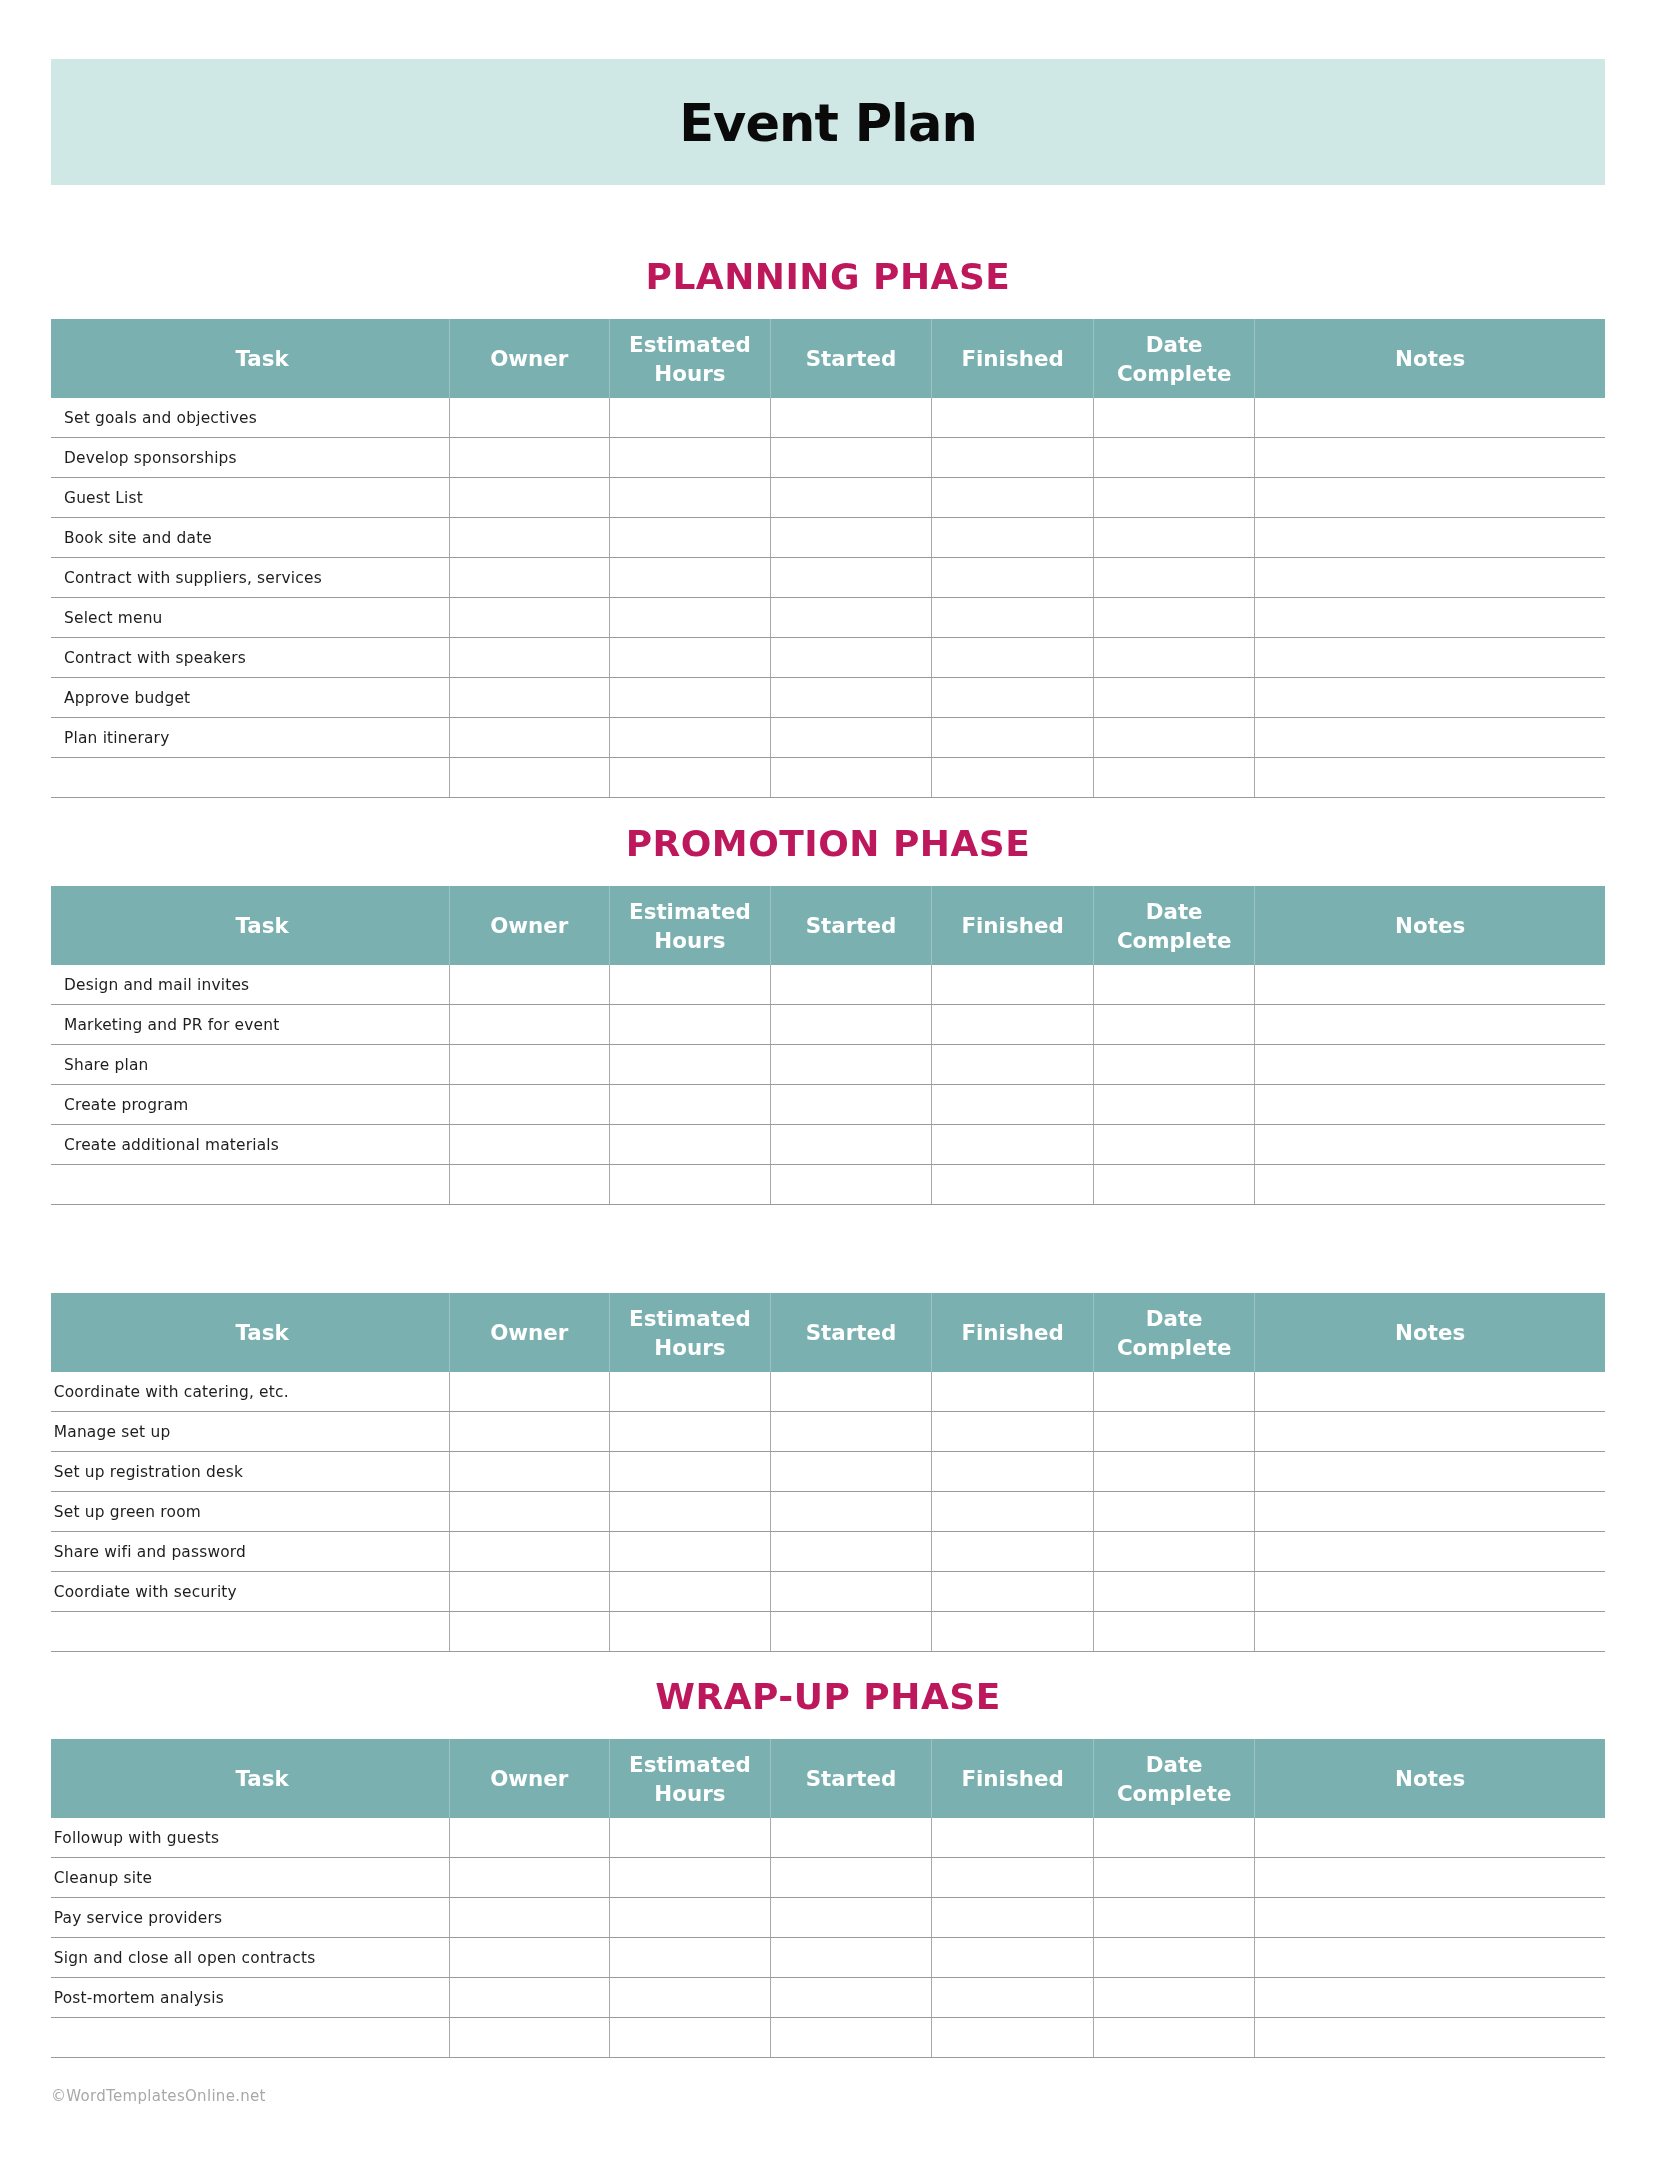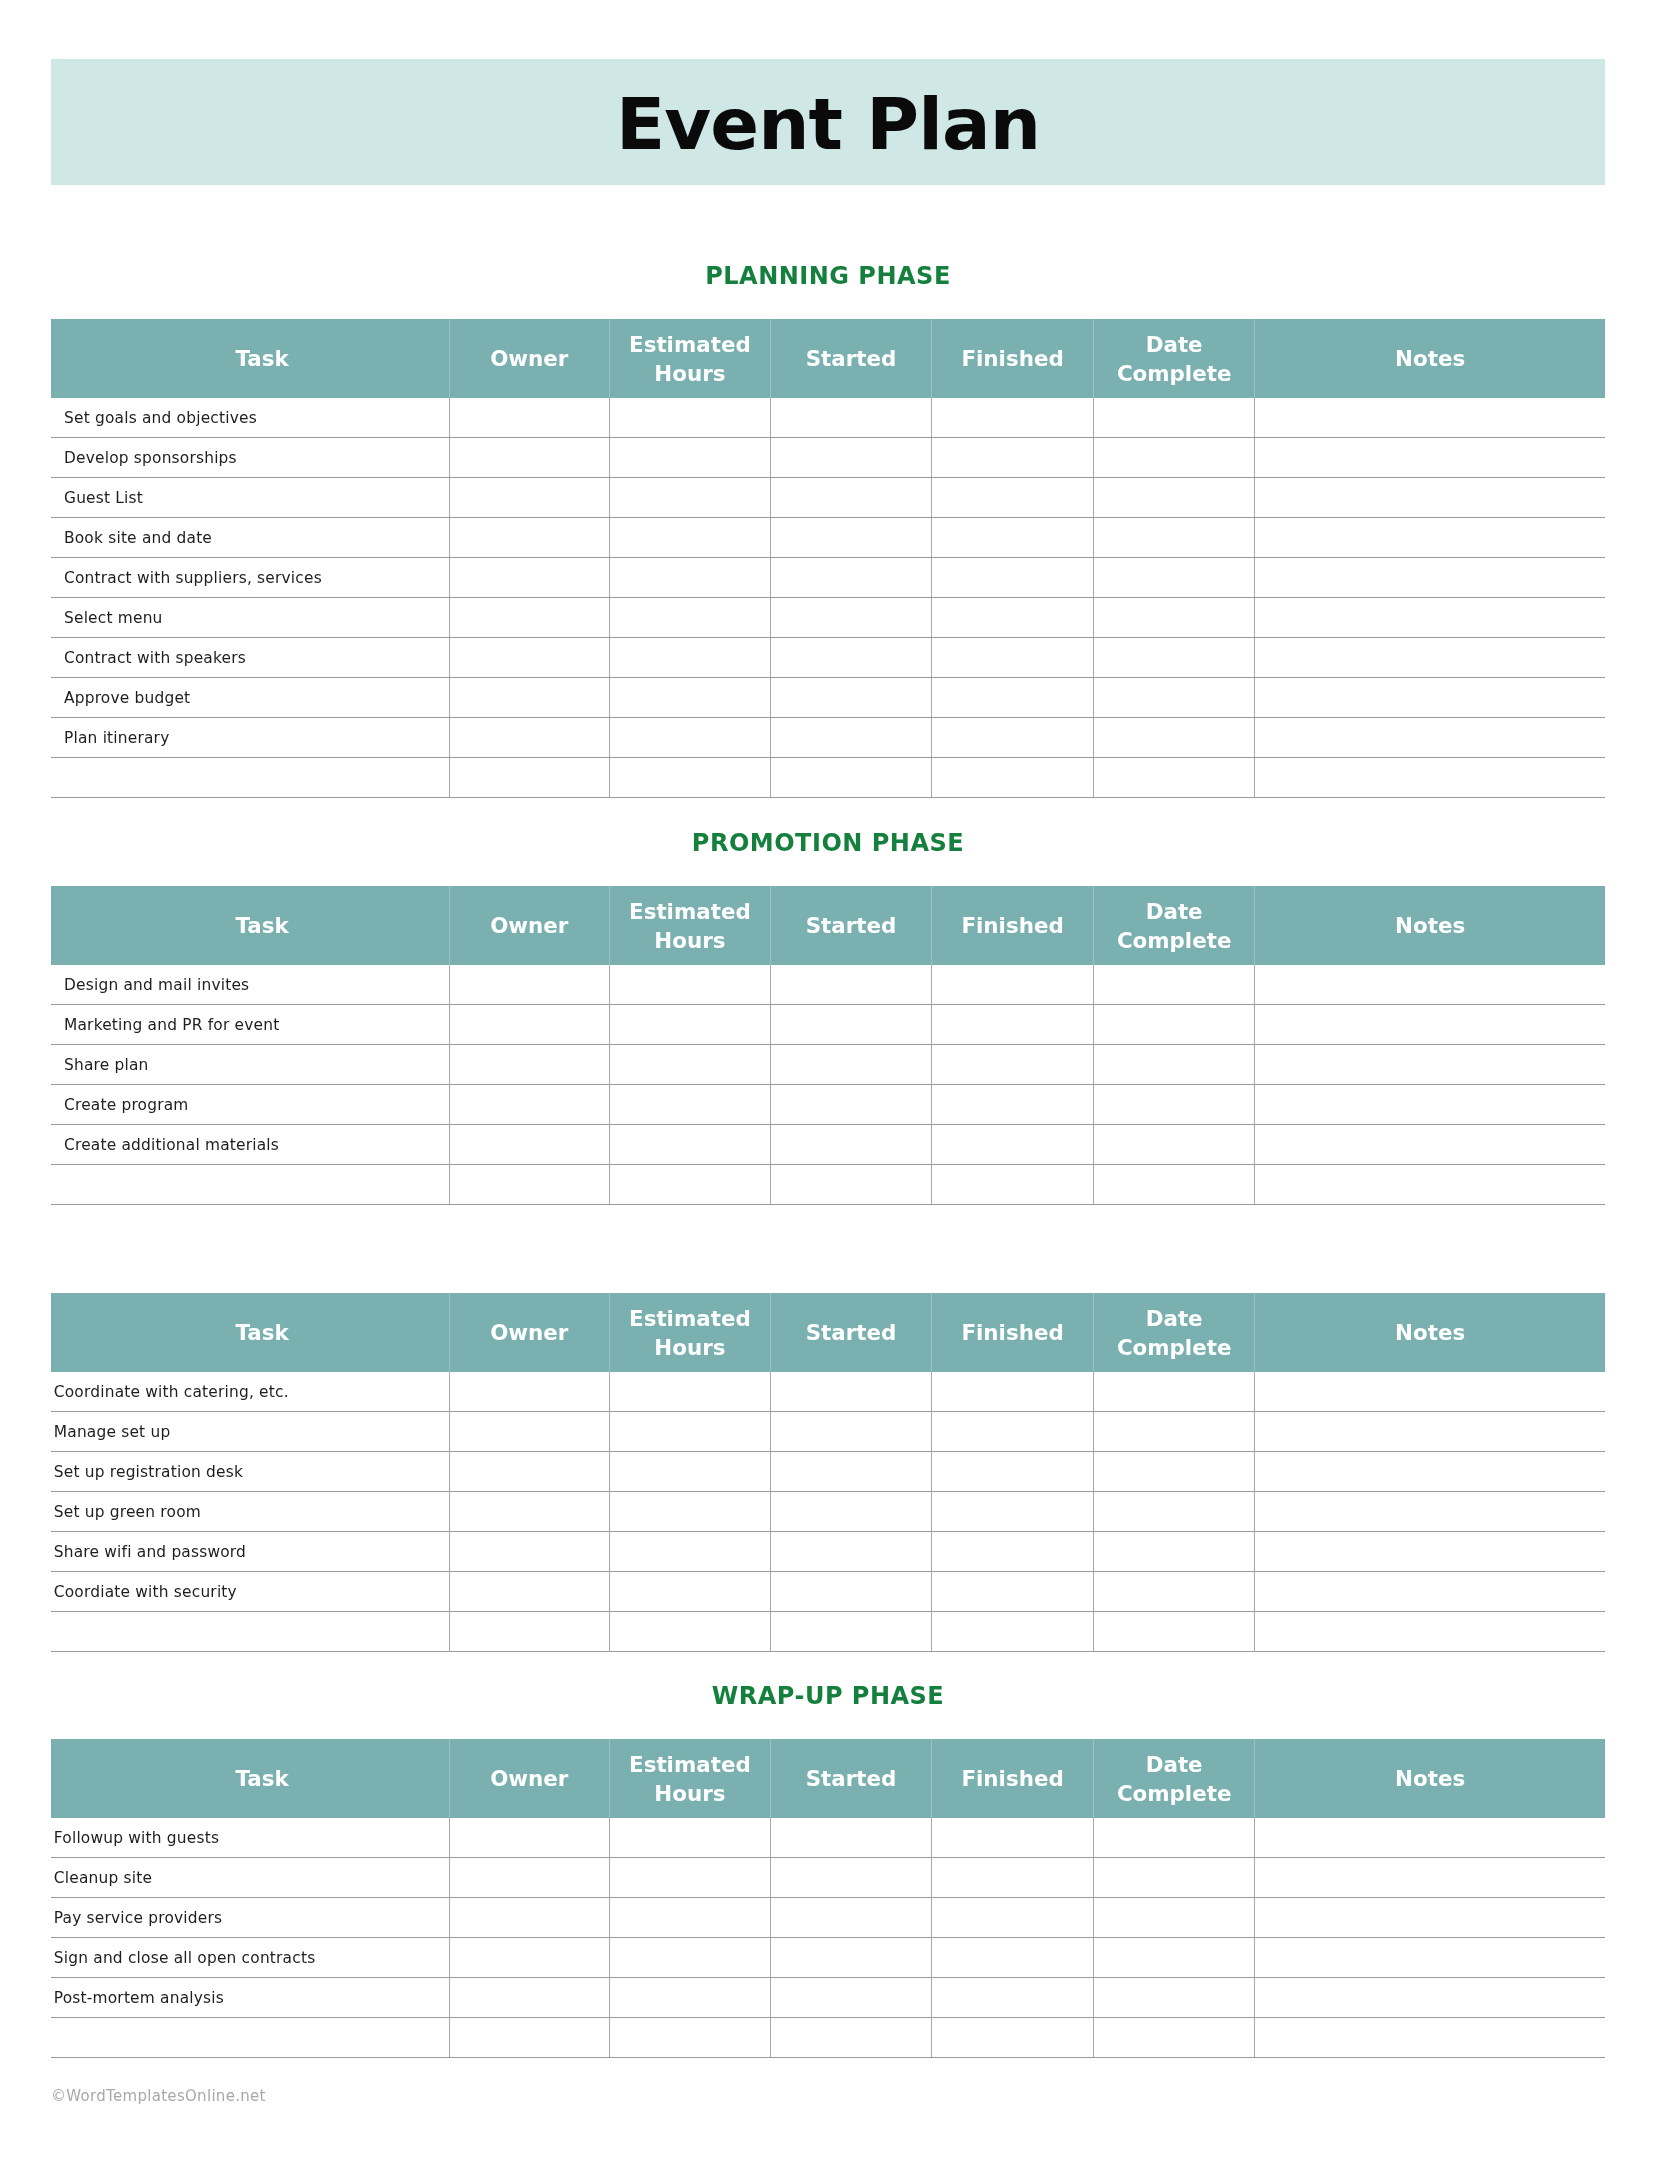--- a/index.html
+++ b/index.html
@@ -1,19 +1,19 @@
 <!DOCTYPE html>
 <html style="font-size:15px"><head>
 <meta charset="utf-8">
 <style>
   html, body { margin: 0; padding: 0; background: #ffffff; }
   body { width: 1678px; height: 2179px; position: relative; overflow: hidden; font-family: "Liberation Sans", "DejaVu Sans", sans-serif; }
   .banner { position: absolute; left: 51px; top: 59px; width: 1554px; height: 126px; background: #cfe8e6; display: flex; align-items: center; justify-content: center; }
-  .banner-title { font-family: "DejaVu Sans", sans-serif; font-weight: bold; font-size: 72px; color: #0a0a0a; letter-spacing: -0.9px; line-height: 1; margin-top: 3.7px; }
-  .phase-heading { position: absolute; left: 51px; width: 1554px; text-align: center; font-family: "DejaVu Sans", sans-serif; font-weight: bold; font-size: 24px; color: #15803d; line-height: 37px; letter-spacing: 0.5px; }
+  .banner-title { font-family: "DejaVu Sans", sans-serif; font-weight: bold; font-size: 51px; color: #0a0a0a; letter-spacing: -0.9px; line-height: 1; margin-top: 3.7px; }
+  .phase-heading { position: absolute; left: 51px; width: 1554px; text-align: center; font-family: "DejaVu Sans", sans-serif; font-weight: bold; font-size: 36px; color: #be185d; line-height: 37px; letter-spacing: 0.5px; }
   table.plan { position: absolute; left: 51px; width: 1554px; border-collapse: collapse; table-layout: fixed; }
   table.plan th { background: #7ab1b0; color: #ffffff; font-family: "DejaVu Sans", sans-serif; font-weight: bold; font-size: 21.4px; line-height: 29px; text-align: center; vertical-align: middle; padding: 0 3.7px; border-left: 1.4px solid #9bc3c2; height: 79px; }
   table.plan th:first-child { border-left: none; padding-left: 28px; }
   table.plan td { height: 39px; border-bottom: 1.4px solid #9a9a9a; border-left: 1.4px solid #a9a9a9; font-family: "DejaVu Sans", sans-serif; font-size: 15.4px; color: #1e1e1e; padding: 0; vertical-align: middle; letter-spacing: 0.2px; }
   table.plan td:first-child { border-left: none; padding-left: 13px; }
   table.plan.tight td:first-child { padding-left: 2.8px; }
   .footer { position: absolute; left: 51px; top: 2087px; font-family: "DejaVu Sans", sans-serif; font-size: 15px; color: #a8a8a8; letter-spacing: 0.3px; }
   col.c-task { width: 398px; } col.c-owner { width: 160px; } col.c-hours { width: 161px; } col.c-started { width: 161px; } col.c-finished { width: 162px; } col.c-date { width: 161px; } col.c-notes { width: 350px; }
 </style>
 </head>

